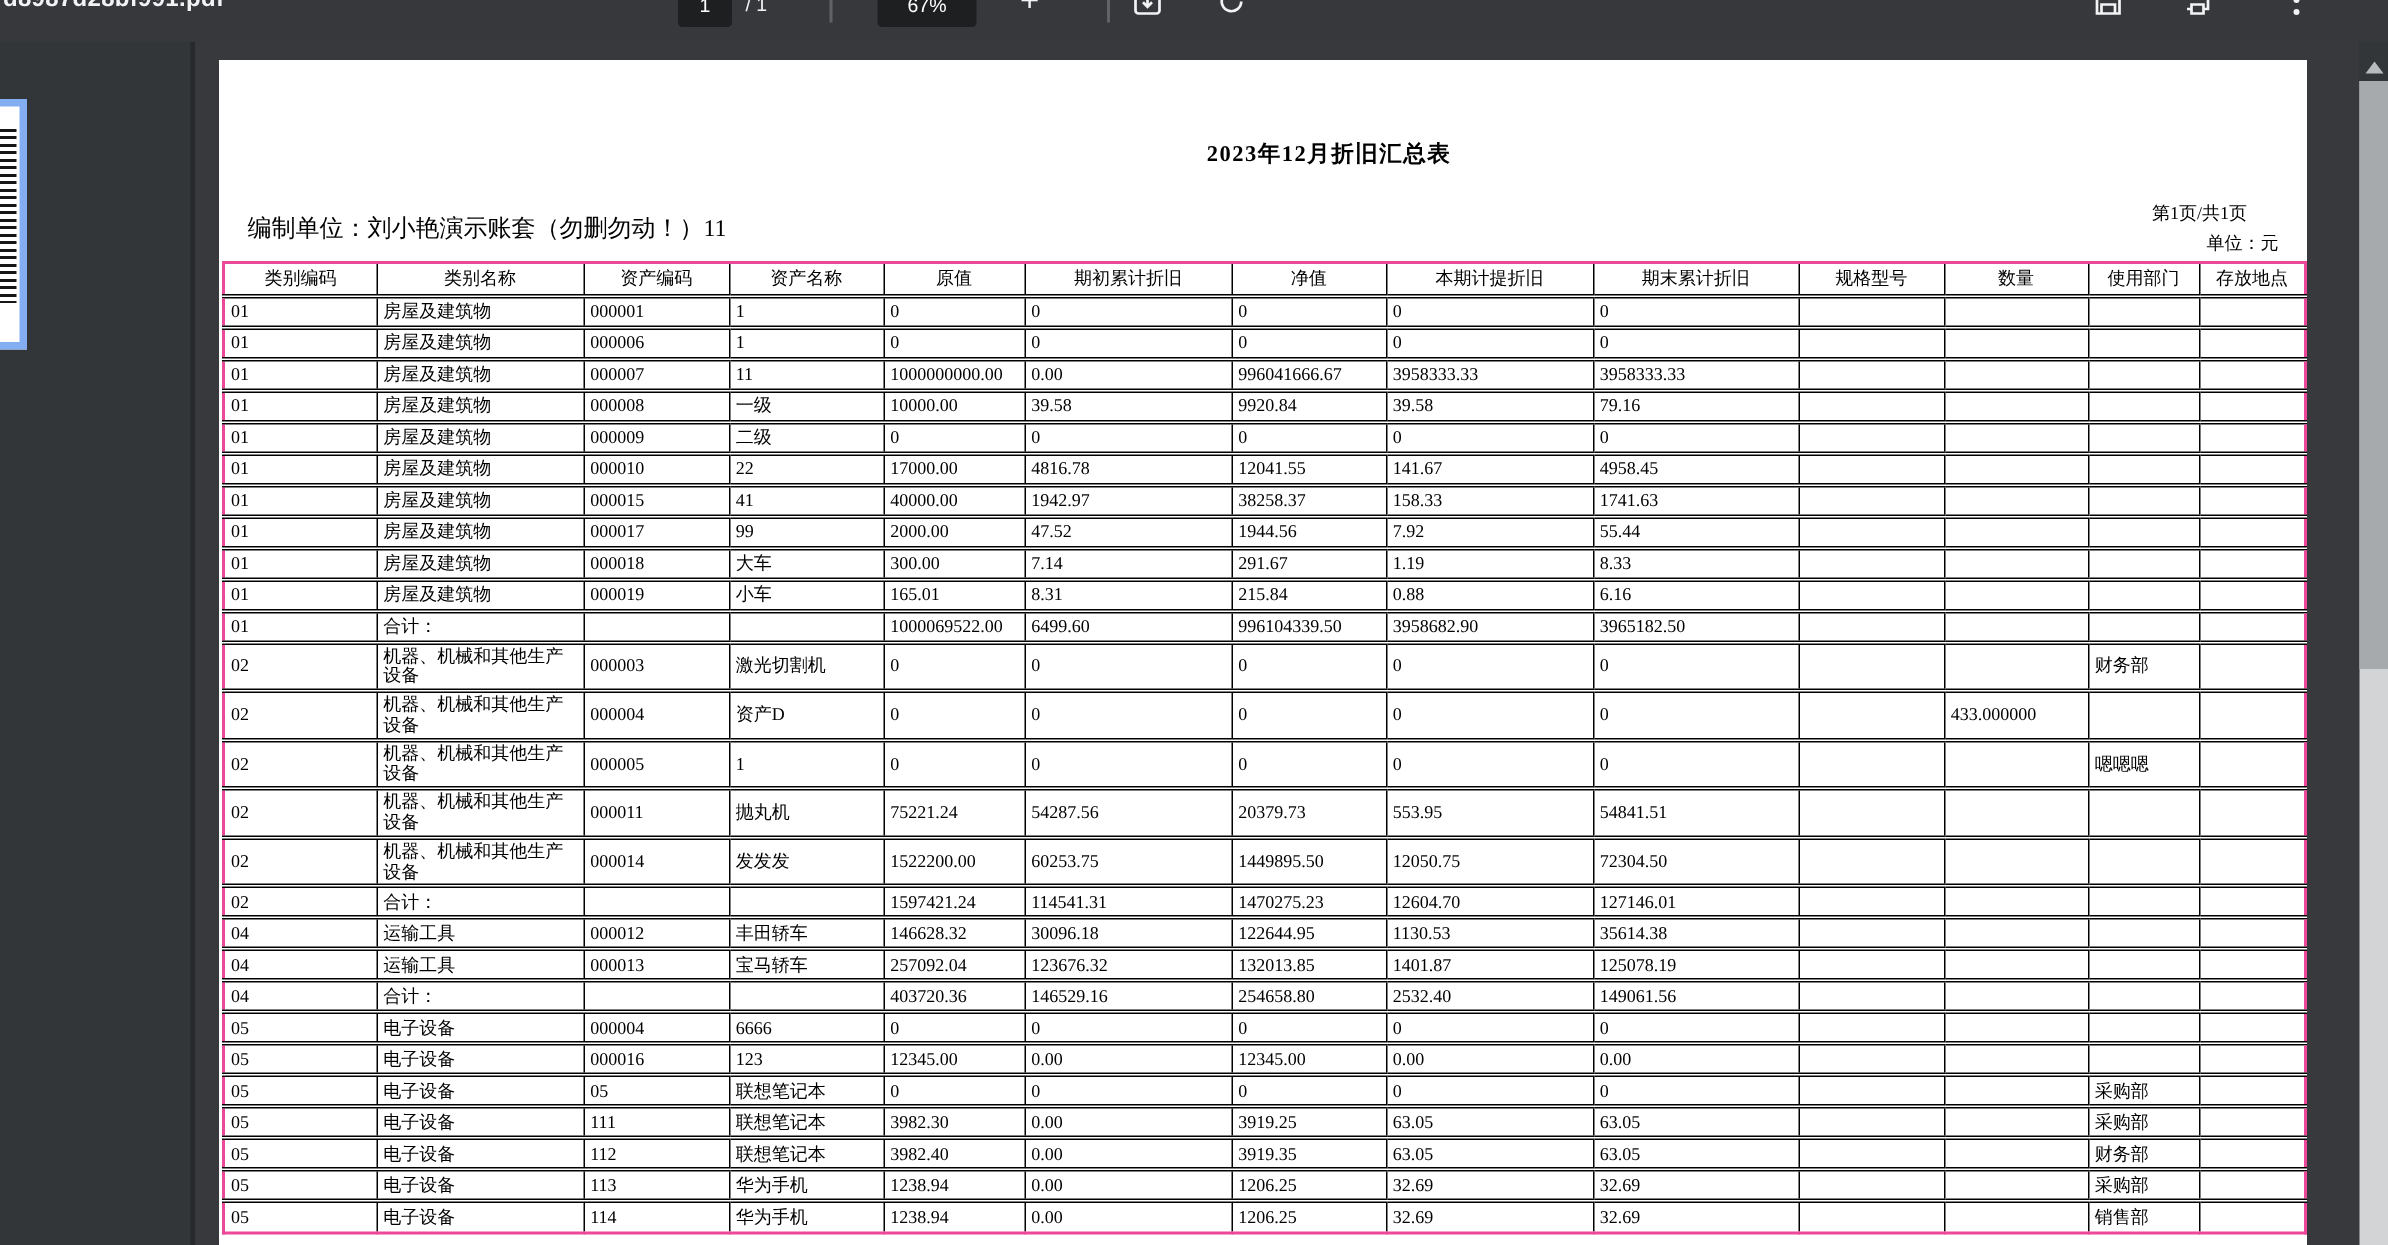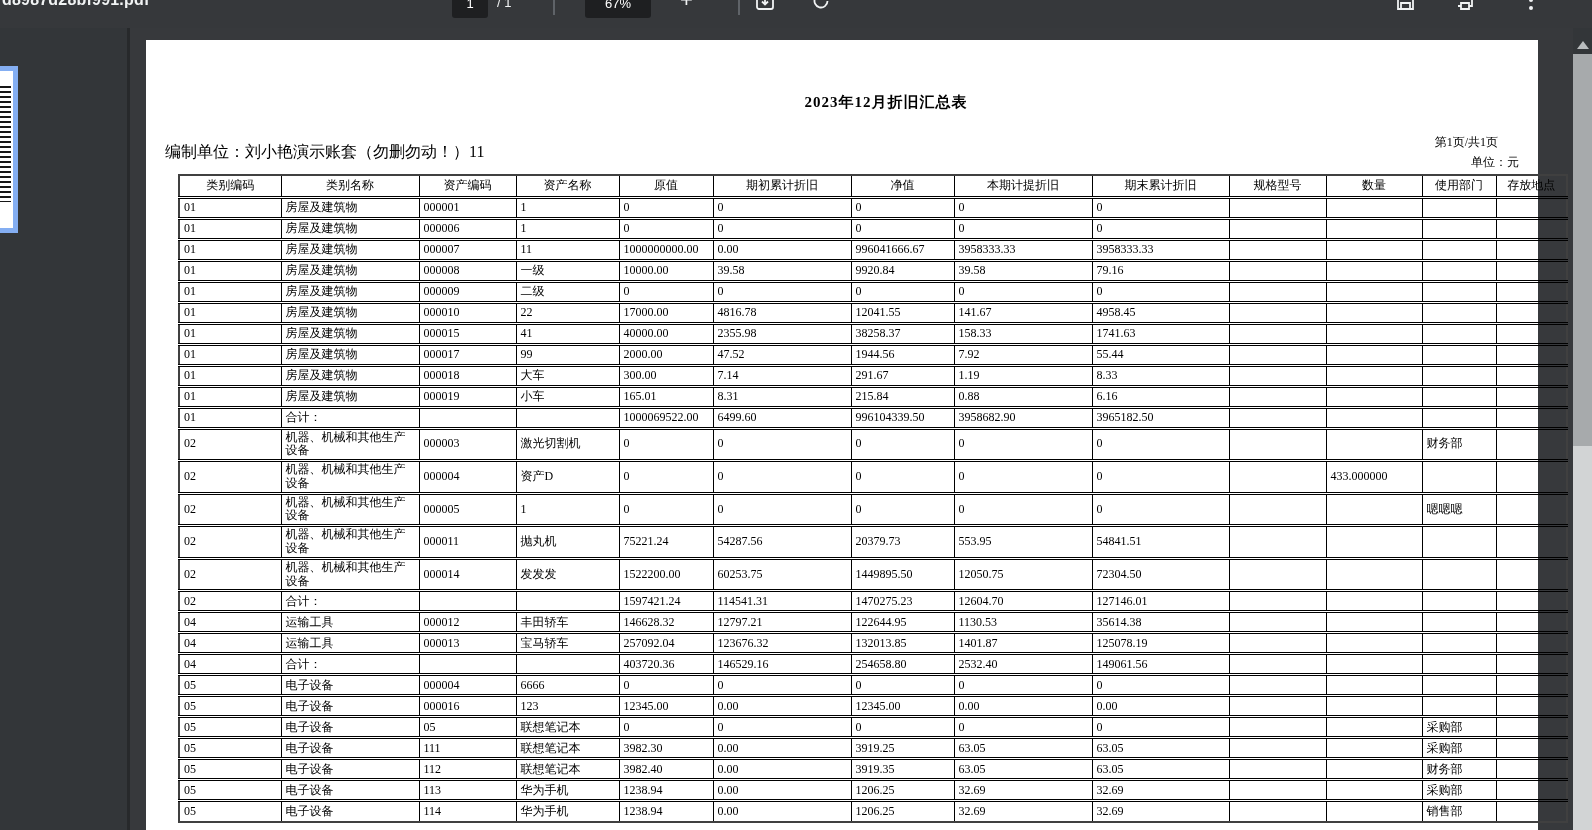--- a/index.html
+++ b/index.html
@@ -39,21 +39,21 @@
 
   .doc-title { position:absolute; top:53px; left:0; width:100%; text-align:center;
                font-size:15px; font-weight:bold; letter-spacing:1px;margin-left:44px; }
   .page-info { position:absolute; top:94px; right:40px; font-size:12px;text-align:right; }
   .prepared-by { position:absolute; top:102px; left:19px; font-size:16px; }
   .unit-label { position:absolute; top:114px; right:19px; font-size:12px; }
 
   table.dep { position:absolute; top:134px; left:2px; width:1388px;
               border-collapse:collapse; table-layout:fixed;
               font-family:"Liberation Serif","DejaVu Serif",serif; }
-  table.dep { border:2px solid #404040;margin-left:30px; }
+  table.dep { border:2px solid #ec4899; }
   table.dep th, table.dep td { border-left:1px solid #000; border-right:1px solid #000;
               font-size:12px; font-weight:normal; padding:1px 4px; overflow:hidden; }
   table.dep thead th { text-align:center; height:22px; border-bottom:3px double #000; }
   table.dep tbody td { text-align:left; height:21px; line-height:1.15; vertical-align:middle; }
   table.dep tbody tr + tr td { border-top:3px double #000; }
 
   
   .scrollbar { position:relative; width:19px; background:#333639; }
   .sb-track { position:absolute; left:0; top:26px; width:19px; bottom:0; background:#d2d4d5; }
   .sb-thumb { position:absolute; left:0; top:26px; width:19px; height:392px; background:#a7aaac; }
@@ -259,21 +259,21 @@
                 <td></td>
                 <td></td>
                 <td></td>
               </tr>
               <tr>
                 <td>01</td>
                 <td>房屋及建筑物</td>
                 <td>000015</td>
                 <td>41</td>
                 <td>40000.00</td>
-                <td>2355.98</td>
+                <td>1942.97</td>
                 <td>38258.37</td>
                 <td>158.33</td>
                 <td>1741.63</td>
                 <td></td>
                 <td></td>
                 <td></td>
                 <td></td>
               </tr>
               <tr>
                 <td>01</td>
@@ -424,21 +424,21 @@
                 <td></td>
                 <td></td>
                 <td></td>
               </tr>
               <tr>
                 <td>04</td>
                 <td>运输工具</td>
                 <td>000012</td>
                 <td>丰田轿车</td>
                 <td>146628.32</td>
-                <td>12797.21</td>
+                <td>30096.18</td>
                 <td>122644.95</td>
                 <td>1130.53</td>
                 <td>35614.38</td>
                 <td></td>
                 <td></td>
                 <td></td>
                 <td></td>
               </tr>
               <tr>
                 <td>04</td>

